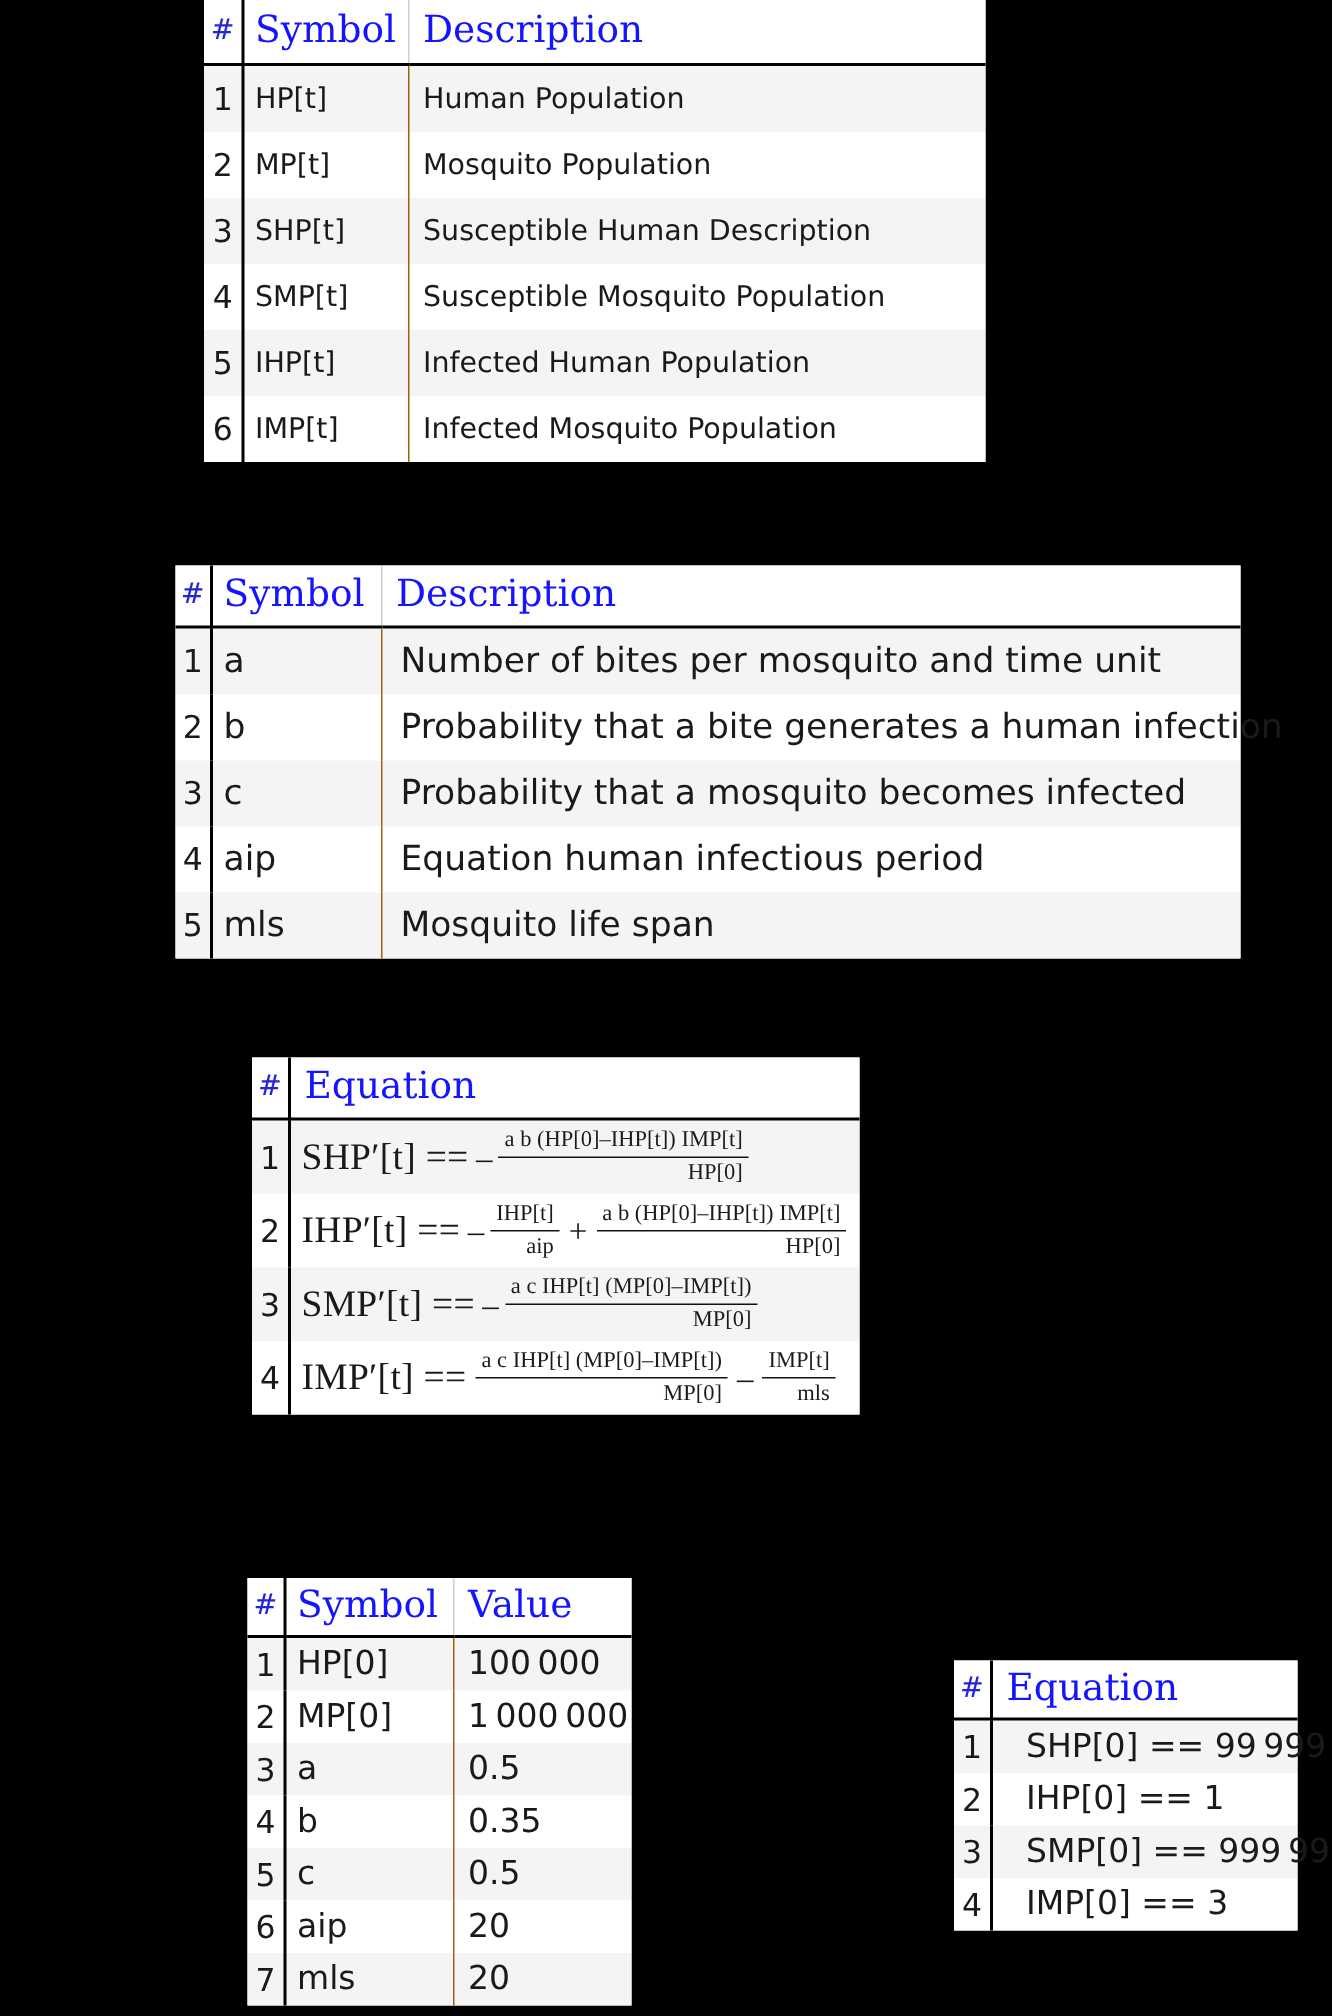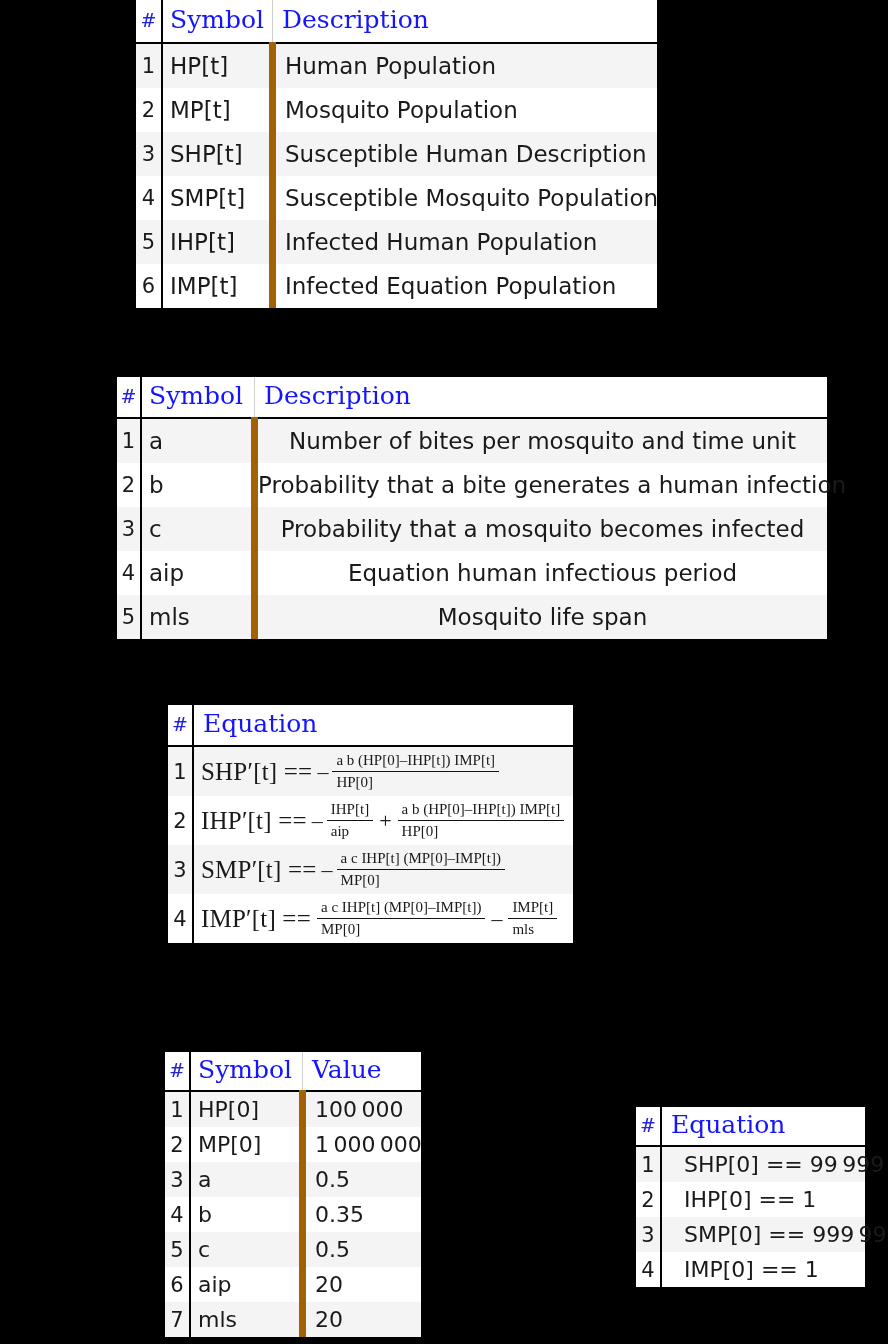--- a/index.html
+++ b/index.html
@@ -52,50 +52,50 @@
     color: #1a1a1a;
     white-space: nowrap;
   }
   .tbl tbody tr:nth-child(odd) td { background: #f4f4f4; }
   .tbl tbody tr:nth-child(even) td { background: #ffffff; }
   .tbl tbody td.numcol {
     text-align: center;
     border-right: 2px solid #000000;
   }
   .tbl tbody td.sep {
-    border-left: 7px solid #a16207;
+    border-left: 1px solid #a16207;
   }
 
   
   #tbl-state { left: 136px; top: 0px; width: 502px; }
   #tbl-state .numcol { width: 25px; }
   #tbl-state .c-sym  { width: 102px; }
   #tbl-state .c-desc { width: 375px; }
   #tbl-state .hdr th { font-size: 25px; line-height: 40px; height: 40px; padding-bottom: 2px; }
   #tbl-state .hdr th.numcol { font-size: 19px; }
   #tbl-state .hdr th.c-sym  { padding-left: 7px; }
   #tbl-state .hdr th.c-desc { padding-left: 9px; }
-  #tbl-state tbody td { font-size: 23px; height: 44px; }
+  #tbl-state tbody td { font-size: 19px; height: 44px; }
   #tbl-state tbody td.numcol { font-size: 21px; }
   #tbl-state tbody td.c-sym  { padding-left: 7px; }
   #tbl-state tbody td.c-desc { padding-left: 9px; }
 
   
   #tbl-params { left: 117px; top: 377px; width: 693px; }
   #tbl-params .numcol { width: 23px; }
   #tbl-params .c-sym  { width: 105px; }
   #tbl-params .c-desc { width: 563px; }
   #tbl-params .hdr th { font-size: 25px; line-height: 38px; height: 38px; padding-bottom: 2px; }
   #tbl-params .hdr th.numcol { font-size: 19px; }
   #tbl-params .hdr th.c-sym  { padding-left: 7px; }
   #tbl-params .hdr th.c-desc { padding-left: 9px; }
   #tbl-params tbody td { font-size: 23px; height: 44px; }
   #tbl-params tbody td.numcol { font-size: 21px; }
   #tbl-params tbody td.c-sym  { padding-left: 7px; }
-  #tbl-params tbody td.c-desc { padding-left: 0; text-align: center; }
+  #tbl-params tbody td.c-desc { padding-left: 12px; }
 
   
   #tbl-eqs { left: 168px; top: 705px; width: 396px; }
   #tbl-eqs .numcol { width: 24px; }
   #tbl-eqs .c-eq   { width: 370px; }
   #tbl-eqs .hdr th { font-size: 25px; line-height: 38px; height: 38px; padding-bottom: 2px; }
   #tbl-eqs .hdr th.numcol { font-size: 19px; }
   #tbl-eqs .hdr th.c-eq   { padding-left: 9px; }
   #tbl-eqs tbody td { font-size: 21px; }
   #tbl-eqs tbody td.numcol { font-size: 21px; }
@@ -138,21 +138,21 @@
   }
   .op {
     font-size: 22px;
     padding: 0 5px;
     display: inline-block;
   }
   .op.minus { padding: 0 3px 0 5px; }
   .frac {
     display: inline-flex;
     flex-direction: column;
-    align-items: flex-start;
+    align-items: flex-end;
     vertical-align: middle;
     margin: 0 1px;
   }
   .frac .num {
     font-size: 15px;
     line-height: 19px;
     padding: 0 4px 1px 4px;
     border-bottom: 1.4px solid #111111;
   }
   .frac .den {
@@ -194,21 +194,21 @@
       <td class="c-desc sep">Susceptible Mosquito Population</td>
     </tr>
     <tr>
       <td class="numcol">5</td>
       <td class="c-sym">IHP[t]</td>
       <td class="c-desc sep">Infected Human Population</td>
     </tr>
     <tr>
       <td class="numcol">6</td>
       <td class="c-sym">IMP[t]</td>
-      <td class="c-desc sep">Infected Equation Population</td>
+      <td class="c-desc sep">Infected Mosquito Population</td>
     </tr>
   </tbody>
 </table>
 
 <table class="tbl" id="tbl-params">
   <thead>
     <tr class="hdr">
       <th class="numcol">#</th>
       <th class="c-sym">Symbol</th>
       <th class="c-desc sep">Description</th>
@@ -377,16 +377,16 @@
     <tr>
       <td class="numcol">2</td>
       <td class="c-eq">IHP[0] == 1</td>
     </tr>
     <tr>
       <td class="numcol">3</td>
       <td class="c-eq">SMP[0] == 999 999</td>
     </tr>
     <tr>
       <td class="numcol">4</td>
-      <td class="c-eq">IMP[0] == 1</td>
+      <td class="c-eq">IMP[0] == 3</td>
     </tr>
   </tbody>
 </table>
 
 </body></html>

